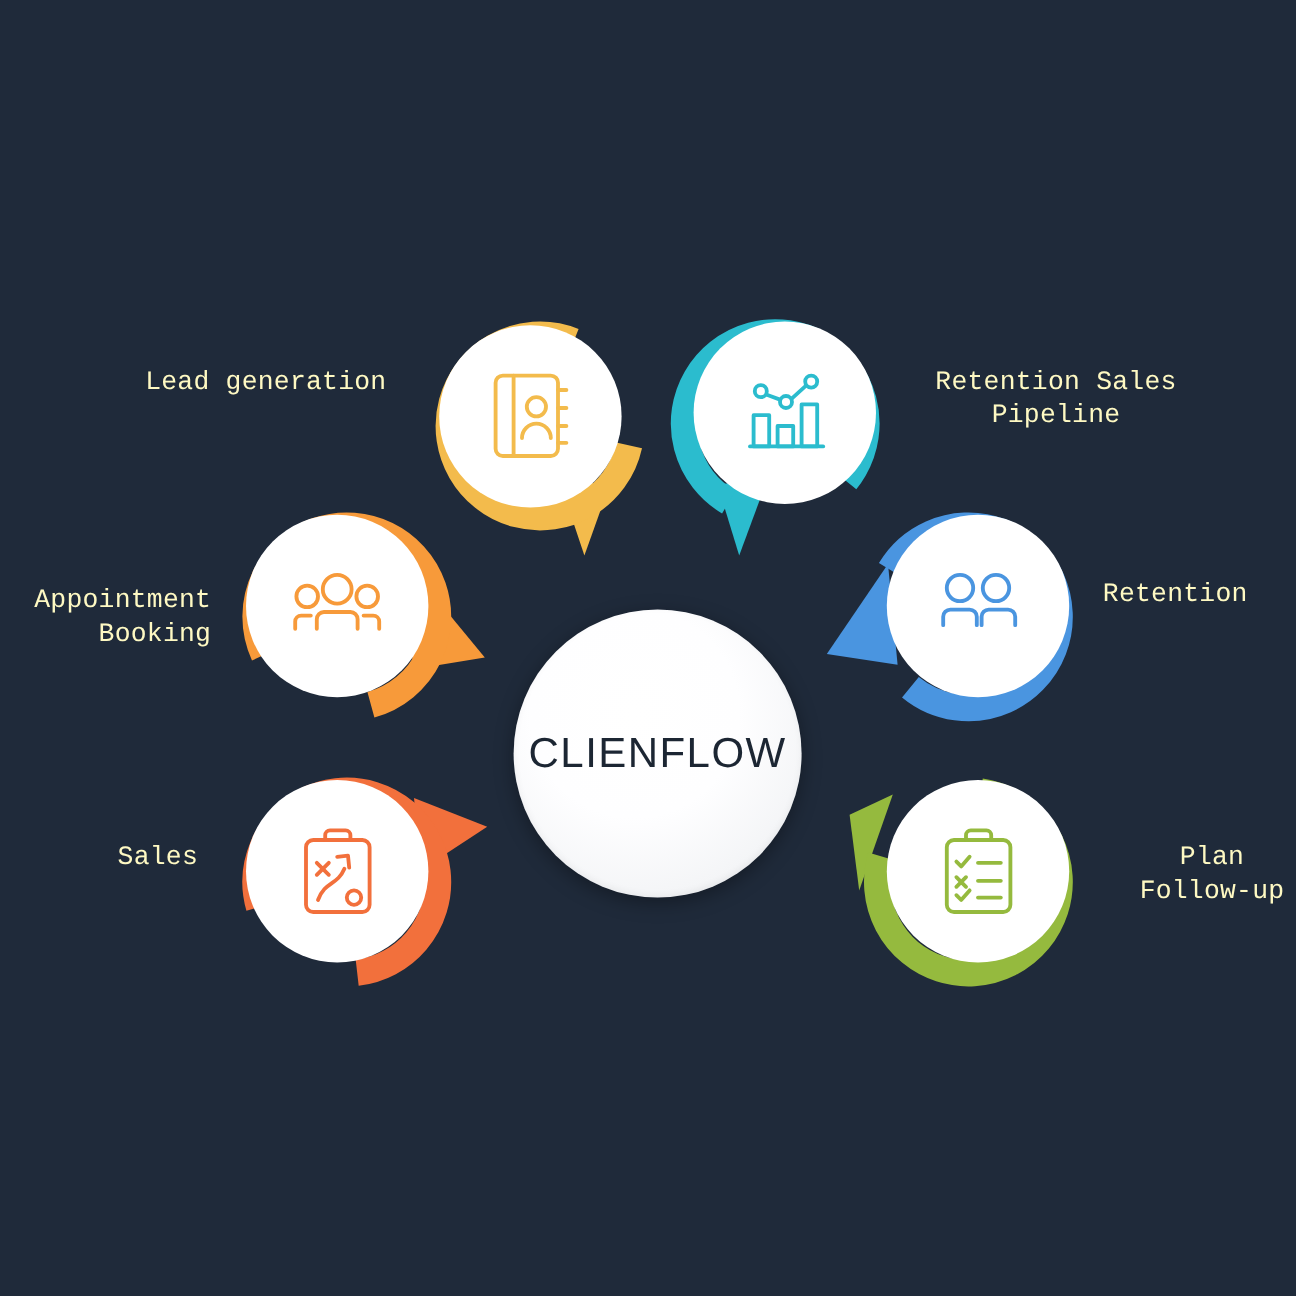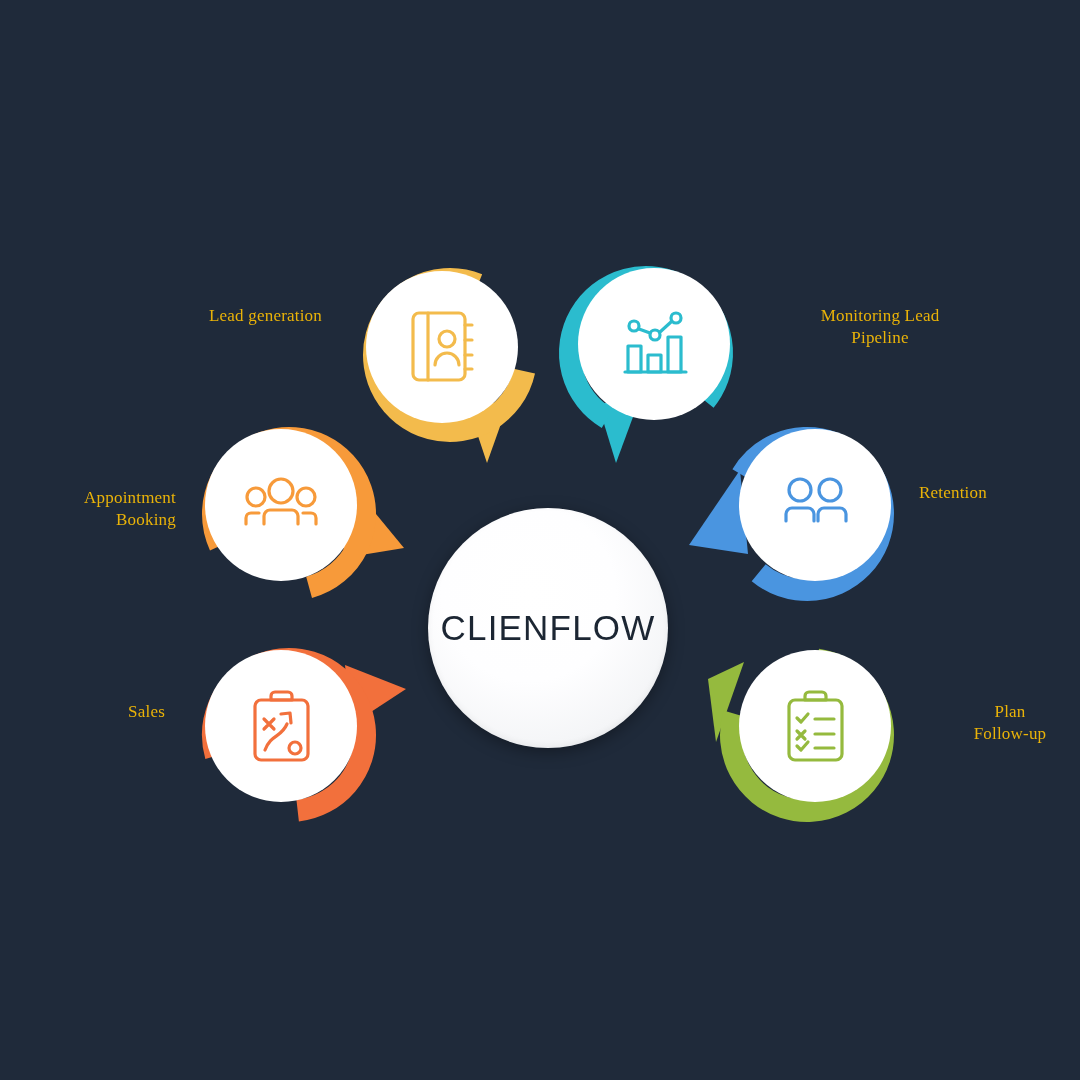--- a/index.html
+++ b/index.html
@@ -16,23 +16,23 @@
     background:#1F2A3A;
   }
   #diagram-svg {
     position:absolute; left:0; top:0;
     width:1080px; height:1080px;
     display:block;
   }
   
   .label {
     position:absolute;
-    color:#eab308;
-    font-family:Liberation Serif, serif;
-    font-size:17px;
+    color:#fef9c3;
+    font-family:Liberation Mono, monospace;
+    font-size:22px;
     font-weight:400;
     line-height:1.28;
     letter-spacing:.2px;
     white-space:pre-line;
   }
   .label.right-al { text-align:right; }
   .label.left-al  { text-align:left; }
   .label.center-al{ text-align:center; }
 
   #label-lead        { right:758px; top:305px;  width:260px; }
@@ -178,21 +178,21 @@
     <span id="center-hub-label">CLIENFLOW</span>
   </div>
 
   <div class="label right-al" id="label-lead">Lead generation</div>
 
   <div class="label right-al" id="label-appointment">Appointment
 Booking</div>
 
   <div class="label right-al" id="label-sales">Sales</div>
 
-  <div class="label center-al" id="label-monitoring">Monitoring Lead
+  <div class="label center-al" id="label-monitoring">Retention Sales
 Pipeline</div>
 
   <div class="label left-al" id="label-retention">Retention</div>
 
   <div class="label center-al" id="label-plan">Plan
 Follow-up</div>
 
 </div>
 
 </body></html>

